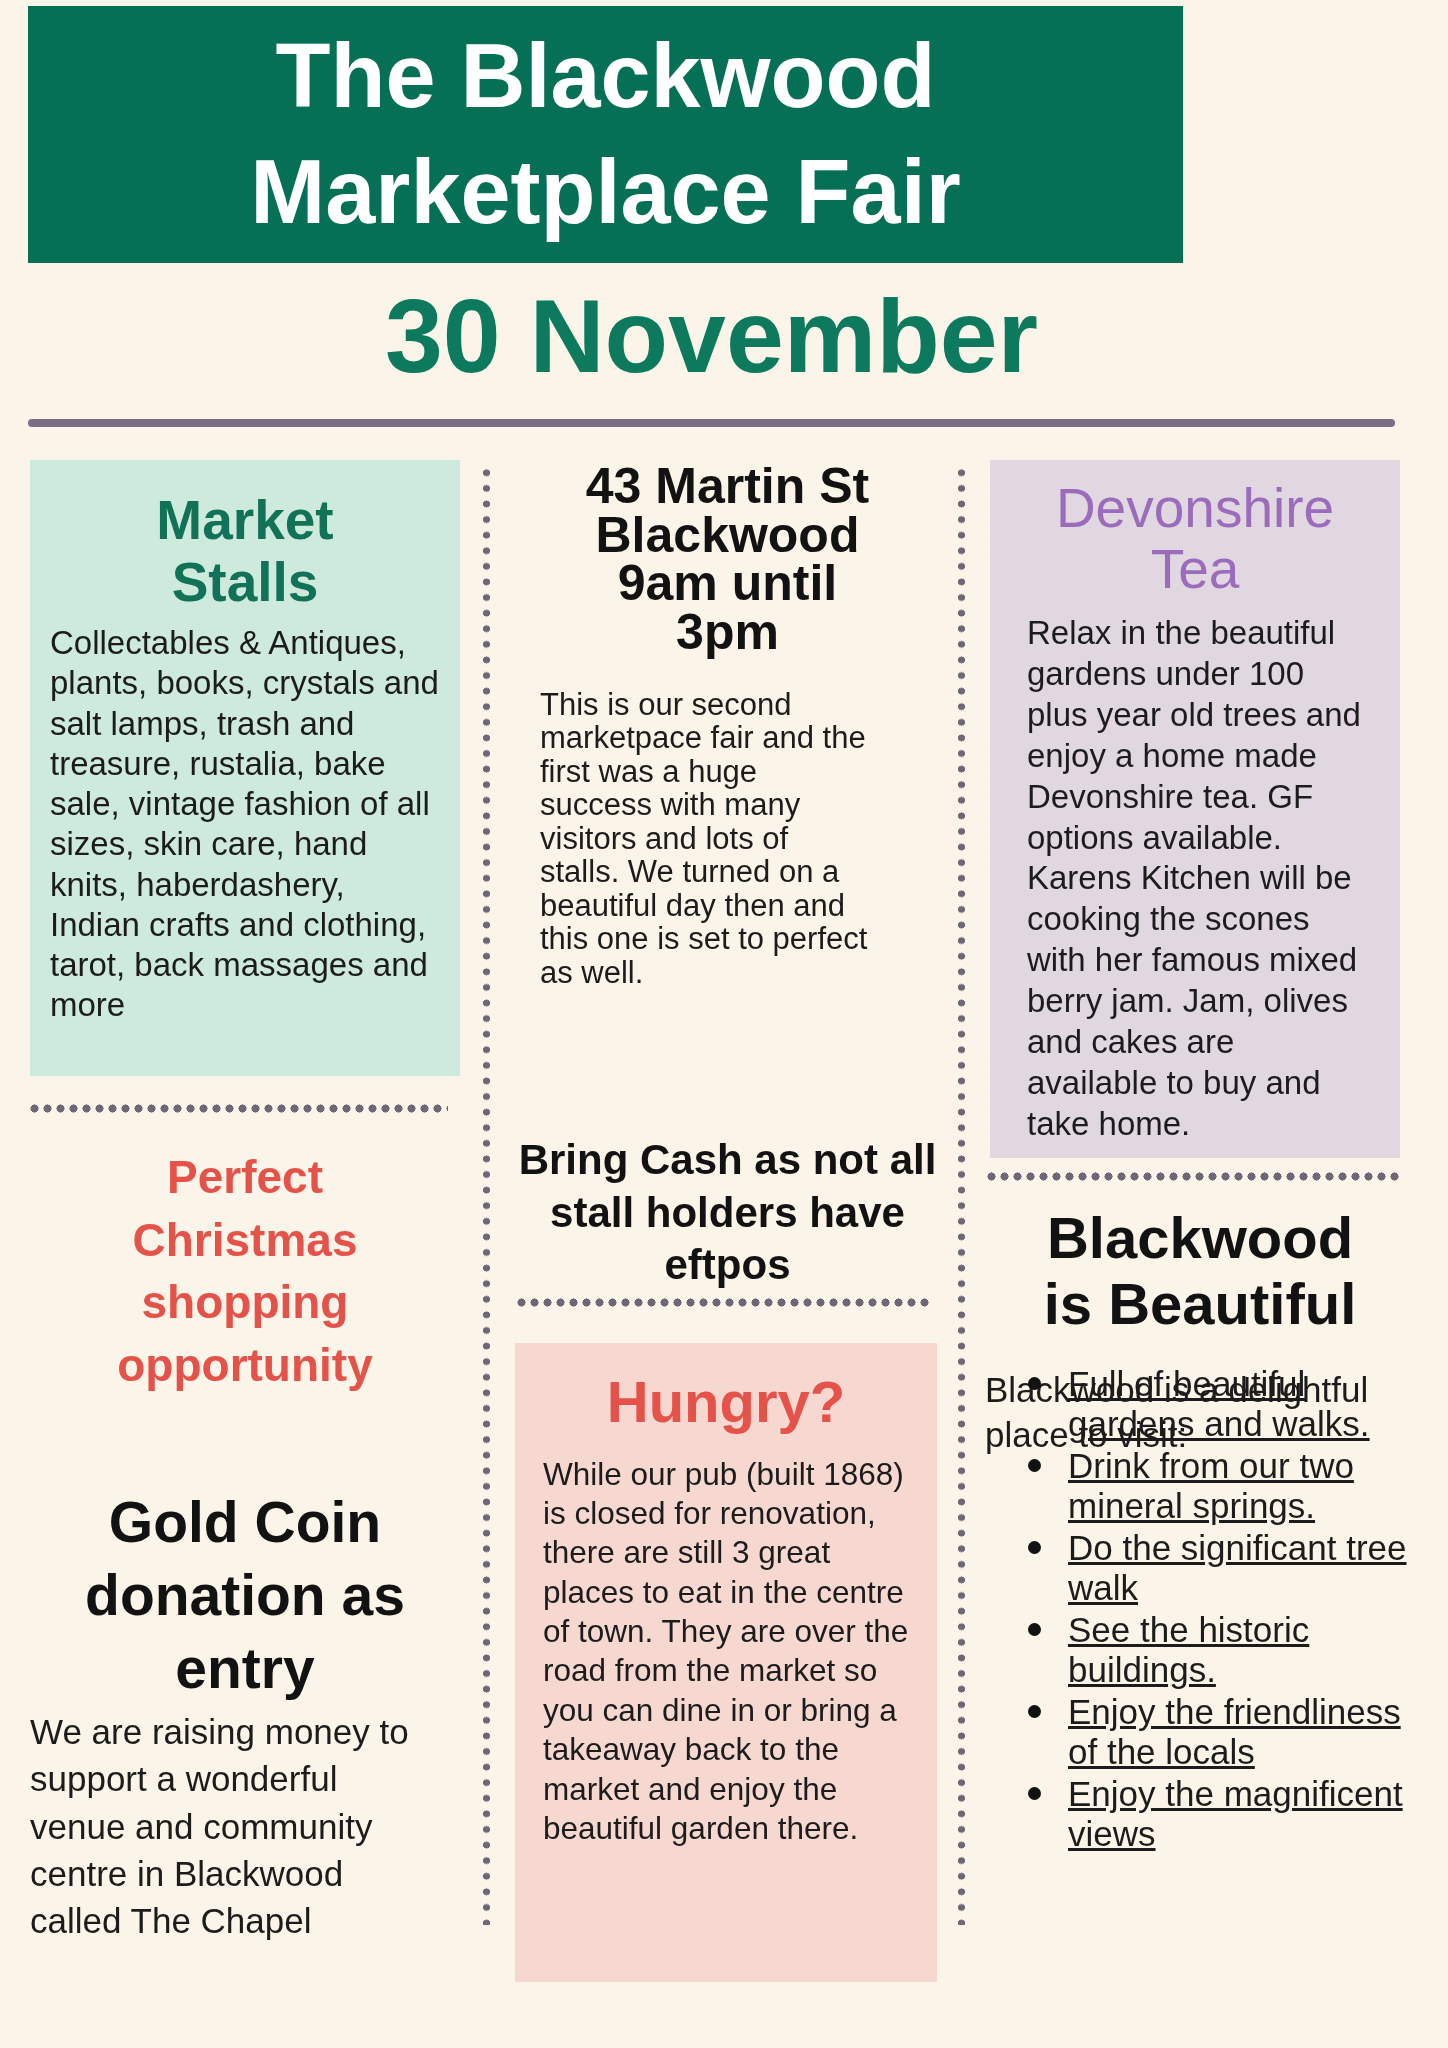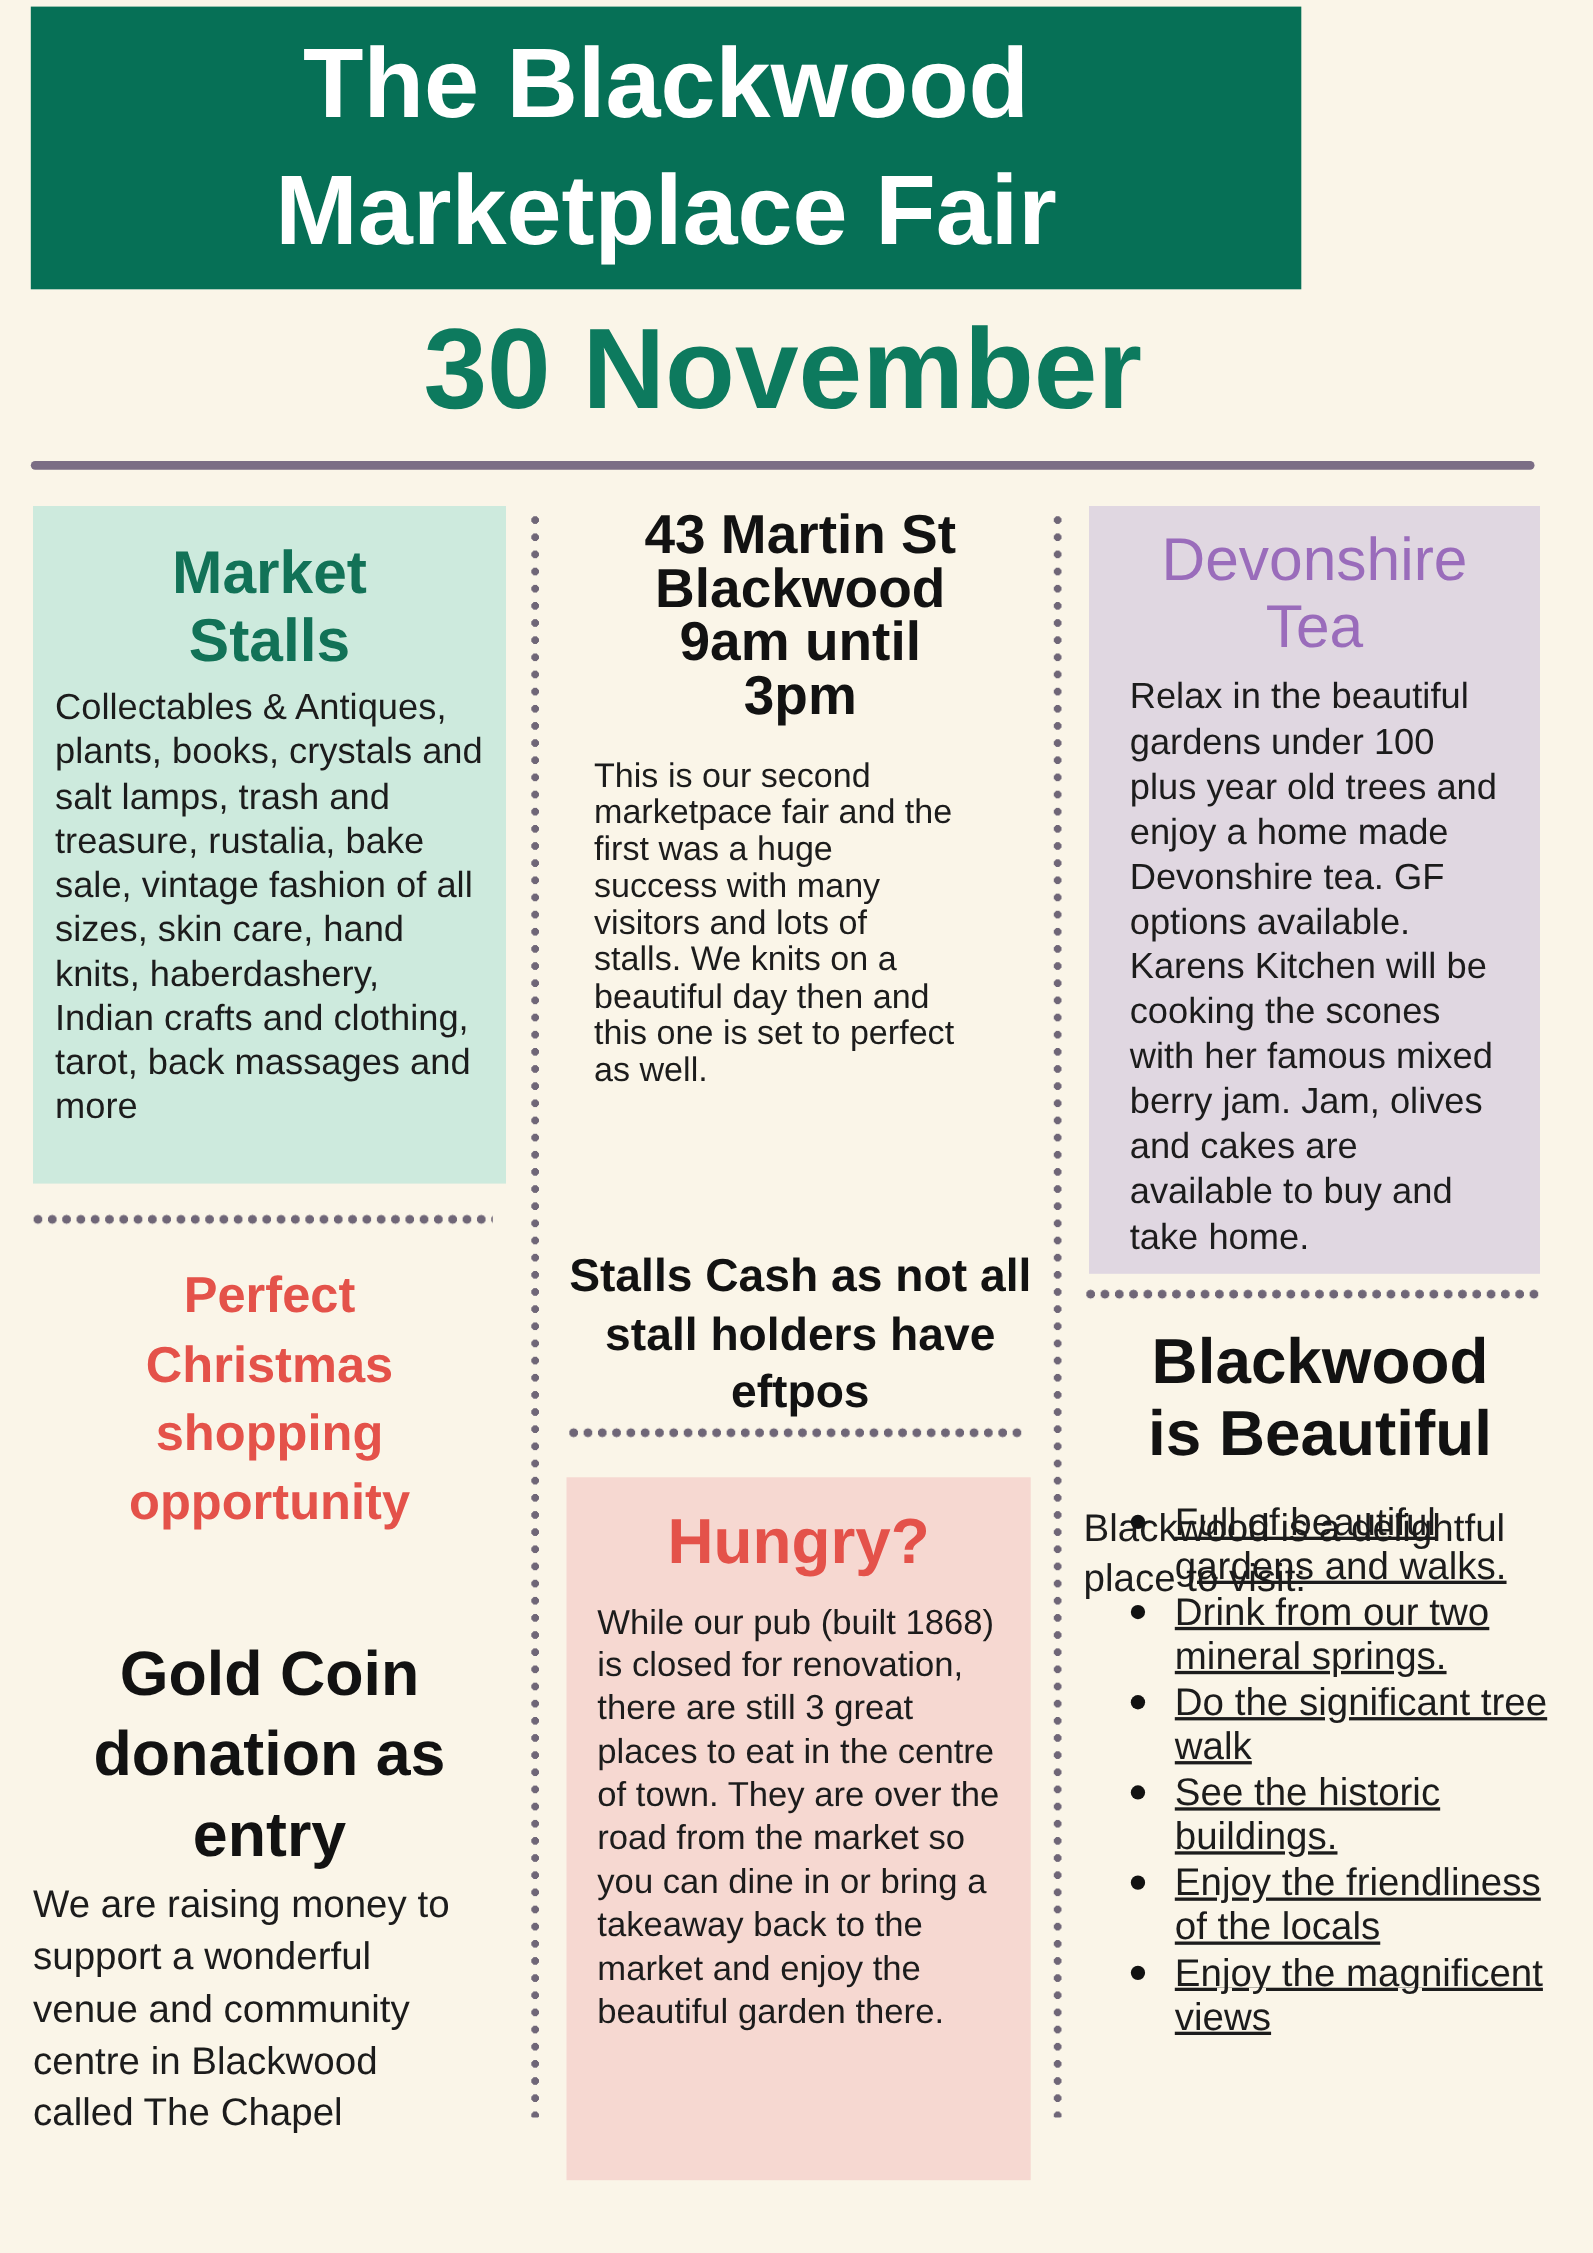--- a/index.html
+++ b/index.html
@@ -268,22 +268,22 @@
 Christmas
 shopping
 opportunity</div>
   <h2 class="gold-heading">Gold Coin donation as entry</h2>
   <p class="entry-body">We are raising money to support a wonderful venue and community centre in Blackwood called The Chapel</p>
 
   <h2 class="mid-heading pre">43 Martin St
 Blackwood
 9am until
 3pm</h2>
-  <p class="mid-body">This is our second marketpace fair and the first was a huge success with many visitors and lots of stalls. We knits on a beautiful day then and this one is set to perfect as well.</p>
-  <div class="cash-note pre">Stalls Cash as not all
+  <p class="mid-body">This is our second marketpace fair and the first was a huge success with many visitors and lots of stalls. We turned on a beautiful day then and this one is set to perfect as well.</p>
+  <div class="cash-note pre">Bring Cash as not all
 stall holders have
 eftpos</div>
   <div class="hdots" id="hdots-mid"></div>
   <section class="pink-box">
     <h2 class="pink-heading">Hungry?</h2>
     <p class="pink-body">While our pub (built 1868) is closed for renovation, there are still 3 great places to eat in the centre of town. They are over the road from the market so you can dine in or bring a takeaway back to the market and enjoy the beautiful garden there.</p>
   </section>
 
   <section class="lav-box">
     <h2 class="lav-heading">Devonshire Tea</h2>

